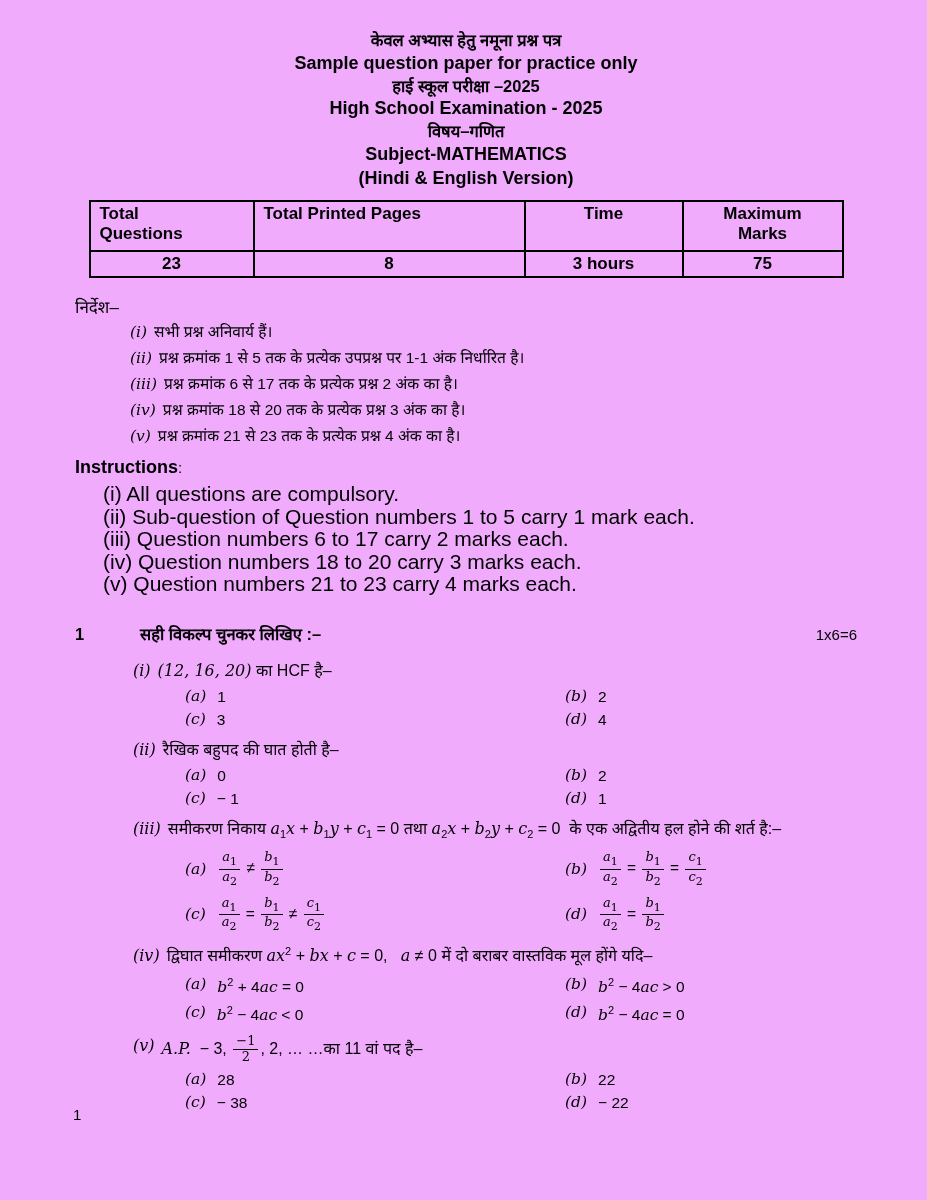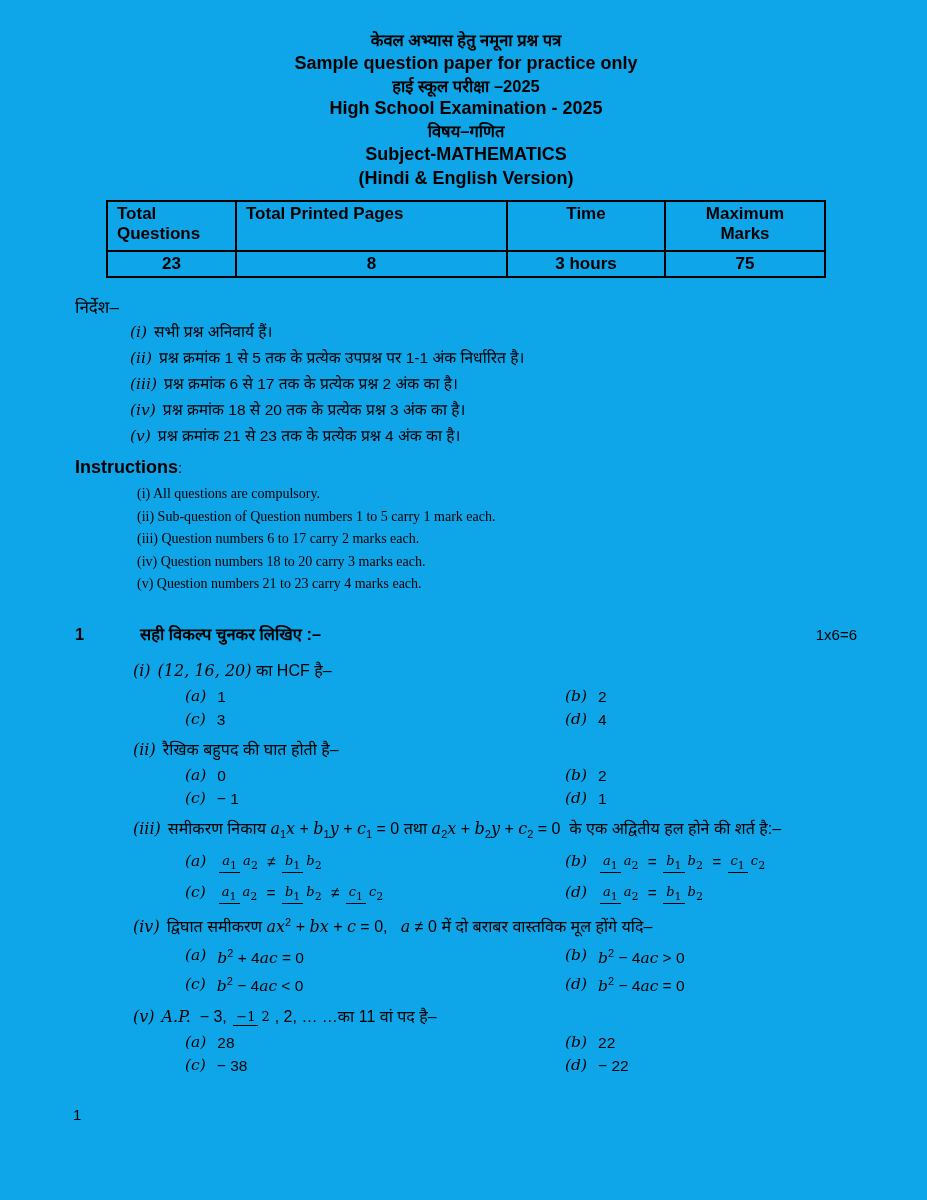--- a/index.html
+++ b/index.html
@@ -1,20 +1,20 @@
 <!DOCTYPE html>
 <html><head>
 <meta charset="utf-8">
 <style>
   * { box-sizing: border-box; }
   html,body { margin:0; padding:0; background:#ffffff; }
   .page {
     width: 927px;
     height: 1200px;
-    background: #0ea5e9;
+    background: #f0abfc;
     color: #000;
     font-family: "Liberation Sans", "DejaVu Sans", sans-serif;
     padding-top: 30px;
     position: relative;
     overflow: hidden;
   }
   .content { padding: 0 70px 0 75px; }
 
   
   .doc-header { text-align: center; }
@@ -22,45 +22,45 @@
   .h-hi { font-size: 16.5px; font-weight: bold; }
   .h-en { font-size: 18px;  font-weight: bold; }
 
   
   .info-table { border-collapse: collapse; margin: 10px auto 0 auto; }
   .info-table td { border: 2px solid #000; padding: 2px 9px; font-size: 17px; }
   .info-table .th { font-weight: bold; vertical-align: top; height: 50px; }
   .info-table .left { text-align: left; }
   .info-table .center { text-align: center; }
   .info-table .val { font-weight: bold; text-align: center; padding: 2px 6px; }
-  .c1 { width: 129px; }
+  .c1 { width: 164px; }
   .c2 { width: 271px; }
   .c3 { width: 158px; }
   .c4 { width: 160px; }
   .narrow1 { display: inline-block; max-width: 95px; }
   .narrow4 { display: inline-block; max-width: 100px; }
 
   
   .sec-title-hi { font-size: 17px; font-weight: normal; margin-top: 17px; }
   .nirdesh-items { margin-top: 1px; }
   .n-item { margin-left: 55px; font-size: 15.5px; line-height: 26px; }
   .n-item .pnum { margin-right: 7px; }
 
   .instr-title { font-size: 18px; font-weight: bold; margin-top: 8px; }
   .instr-title .colon { font-weight: normal; font-size: 15px; }
   .instr-items { margin-top: 5px; }
-  .i-item { margin-left: 62px; font-size: 14px; line-height: 22.5px; font-family: Liberation Serif, serif; }
+  .i-item { margin-left: 28px; font-size: 21px; line-height: 22.5px; }
 
   
   .m { font-family: "DejaVu Serif", serif; font-style: italic; }
   i  { font-family: "DejaVu Serif", serif; }
   sub, sup { font-size: 11px; }
   .fr {
     display: inline-flex;
-    flex-direction: row;
+    flex-direction: column;
     align-items: center;
     vertical-align: middle;
     font-family: "DejaVu Serif", serif;
     font-size: 13px;
     line-height: 1.15;
     margin: 0 2px;
   }
   .fr .n { border-bottom: 1px solid #000; padding: 0 3px; }
   .fr .d { padding: 0 3px; }
 

